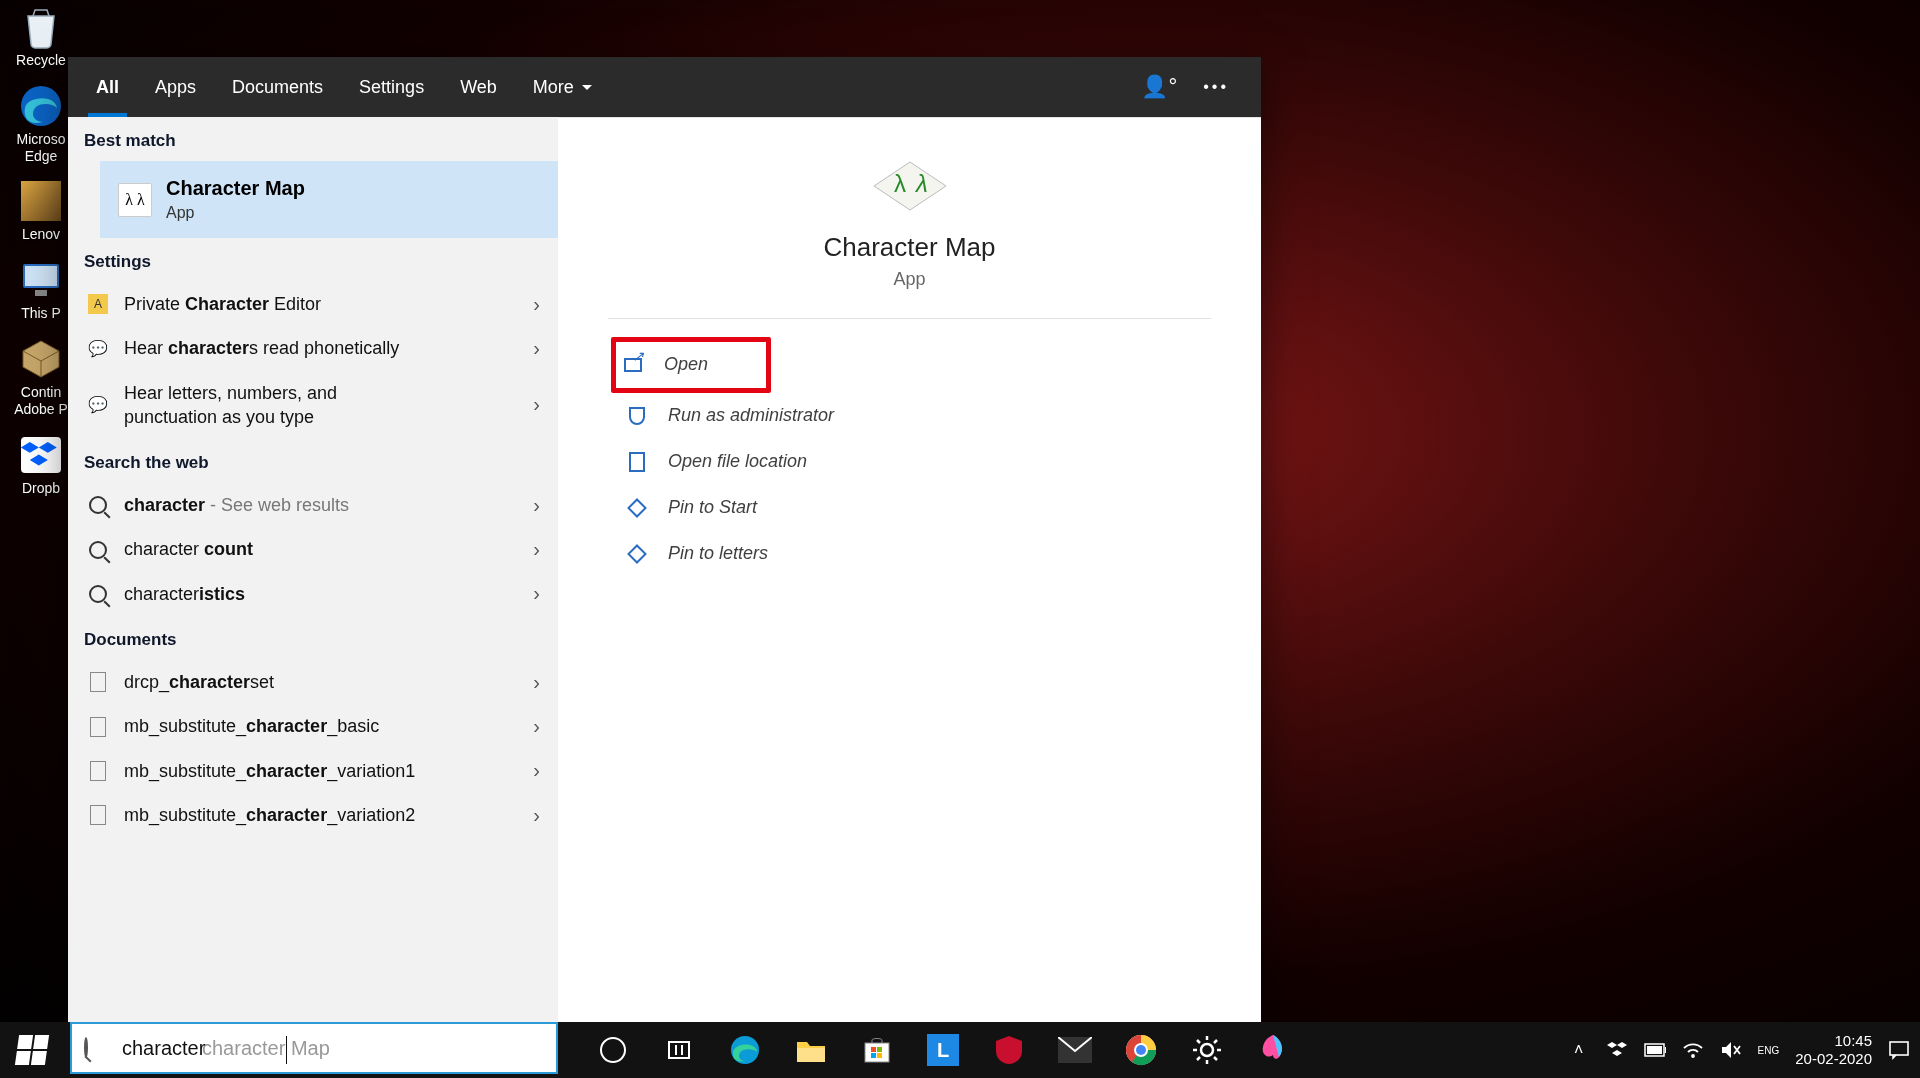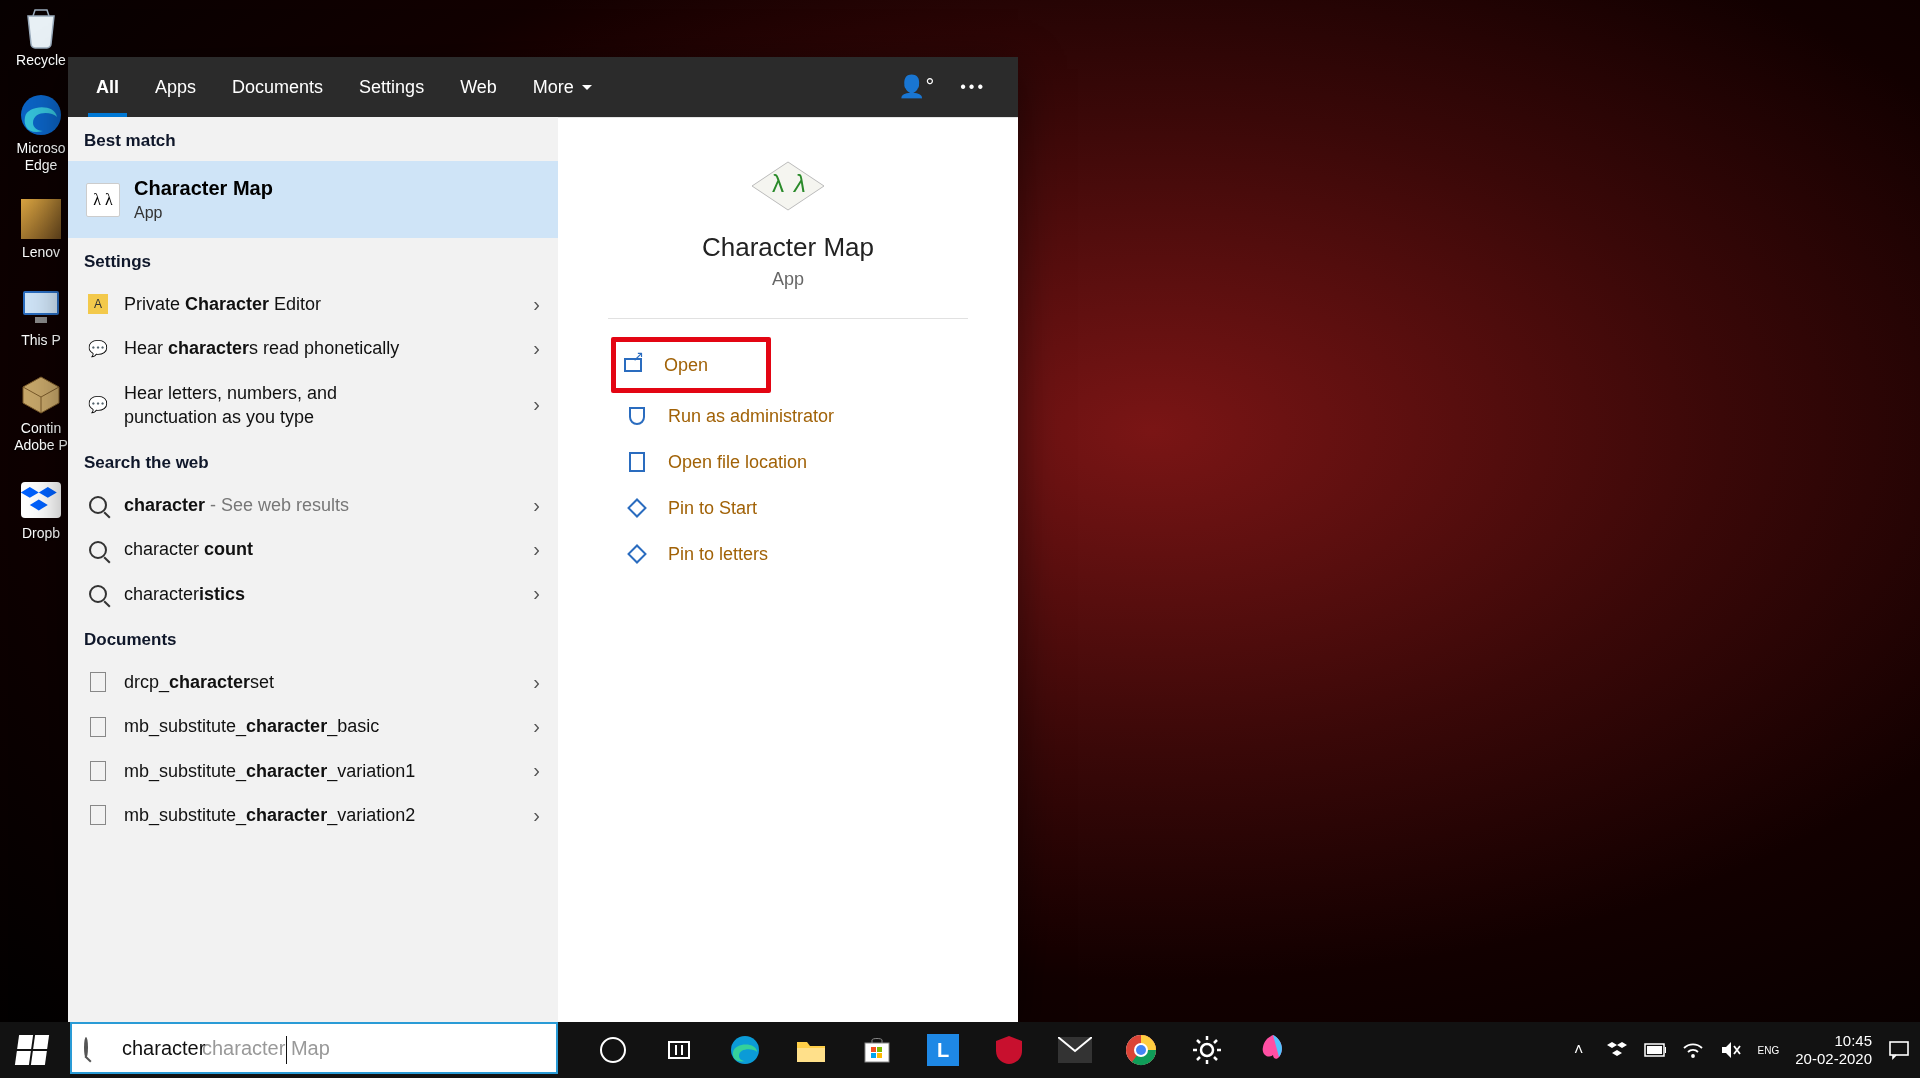--- a/index.html
+++ b/index.html
@@ -1,53 +1,53 @@
 <!DOCTYPE html>
 <html><head>
 <meta charset="utf-8">
 <style>
 * { margin: 0; padding: 0; box-sizing: border-box; font-family: "Segoe UI", Arial, sans-serif; }
 html, body { width: 1920px; height: 1078px; overflow: hidden; }
 body { background: #000 radial-gradient(ellipse at 60% 40%, #7a1515 0%, #3a0808 35%, #120000 60%, #000 100%); position: relative; }
 
 
-.desktop-icons { position: absolute; left: 6px; top: 4px; display: flex; flex-direction: column; gap: 23px; z-index: 1; }
+.desktop-icons { position: absolute; left: 6px; top: 4px; display: flex; flex-direction: column; gap: 14px; z-index: 1; }
 .desktop-icon { width: 70px; display: flex; flex-direction: column; align-items: center; cursor: pointer; }
 .di-img { width: 46px; height: 46px; display: flex; align-items: center; justify-content: center; }
 .di-label { color: #fff; font-size: 14px; text-align: center; text-shadow: 0 1px 2px rgba(0,0,0,.9); line-height: 1.2; margin-top: 2px; }
 
 
-.start-panel { position: absolute; left: 68px; top: 57px; width: 950px; height: 972px; background: #fff; box-shadow: 0 12px 40px rgba(0,0,0,.5); z-index: 10; display: flex; flex-direction: column; }
+.start-panel { position: absolute; left: 68px; top: 57px; width: 1193px; height: 972px; background: #fff; box-shadow: 0 12px 40px rgba(0,0,0,.5); z-index: 10; display: flex; flex-direction: column; }
 .sp-header { height: 60px; background: #2b2b2b; display: flex; align-items: center; color: #fff; font-size: 18px; padding: 0 10px; }
 .sp-tab { padding: 0 18px; height: 60px; display: flex; align-items: center; cursor: pointer; position: relative; }
 .sp-tab.active::after { content:""; position:absolute; left:10px; right:10px; bottom:0; height:4px; background:#0078d4; }
 .sp-tab.active { font-weight:600; }
 .sp-header-right { margin-left: auto; display: flex; gap: 26px; padding-right: 22px; align-items: center; }
 .sp-body { flex:1; display:flex; min-height:0; }
 .sp-left { width:490px; background:#f2f2f2; overflow:auto; }
 .sp-right { flex:1; background:#fff; border-top:1px solid #e5e5e5; padding: 0 0 0 0; }
 
 .section-label { font-weight:600; font-size:17px; padding:14px 16px 10px; color:#0f172a; }
 .result-row { display:flex; align-items:center; padding: 10px 18px; cursor:pointer; gap:14px; position:relative; }
 .result-row .chev { margin-left:auto; color:#555; font-size:16px; }
 .result-row .ico { width:24px; height:24px; display:flex; align-items:center; justify-content:center; color:#333; }
 .result-row .txt { font-size:18px; color:#111; line-height:1.35; }
-.result-row.best { background:#cfe4f7; padding:16px 18px; }
+.result-row.best { background:#cfe4f7; padding:16px 18px;margin-left:32px; }
 .result-row.best .app-icon { width:34px; height:34px; background:#fff; border:1px solid #ccc; border-radius:2px; display:flex; align-items:center; justify-content:center; font-family:Georgia,serif; font-size:16px; }
 .result-row.best .title { font-weight:600; font-size:20px; }
 .result-row.best .sub { font-size:16px; color:#333; margin-top:4px; }
 .result-row .subgray { color:#777; }
 
 .sp-right-inner { padding: 28px 28px 0 28px; }
 .detail-hero { display:flex; flex-direction:column; align-items:center; padding:10px 0 28px; border-bottom:1px solid #e1e1e1; margin: 0 22px; }
 .hero-icon { width:92px; height:58px; margin-bottom:18px; }
 .hero-title { font-size:26px; color:#222; }
 .hero-sub { font-size:18px; color:#666; margin-top:6px; }
 .action-list { padding: 18px 10px 0 30px; }
-.action-item { display:flex; align-items:flex-end; gap:20px; padding:12px 10px; font-size:18px; color:#a16207; cursor:pointer; border-radius:2px; }
+.action-item { display:flex; align-items:flex-start; gap:20px; padding:12px 10px; font-size:18px; color:#404040; cursor:pointer; border-radius:2px;font-style:italic; }
 .action-item .ai-icon { width:22px; height:22px; display:flex; align-items:center; justify-content:center; color:#2a6cbf; }
 .highlight-box { border:5px solid #e30513; padding-left:6px !important; padding-right:6px !important; margin-left:-5px; width: 160px; }
 
 
 .searchbox { position:absolute; left:70px; bottom:4px; width:488px; height:52px; background:#fff; border:2px solid #2a9bd6; display:flex; align-items:center; padding:0 12px; gap:12px; z-index:20; }
 .searchbox input { border:none; outline:none; font-size:20px; flex:1; color:#222; background:transparent; }
 .search-ghost { position:absolute; left:130px; font-size:20px; color:#999; pointer-events:none; }
 .search-caret { position:absolute; left:214px; top:12px; width:1px; height:28px; background:#111; }
 
 

